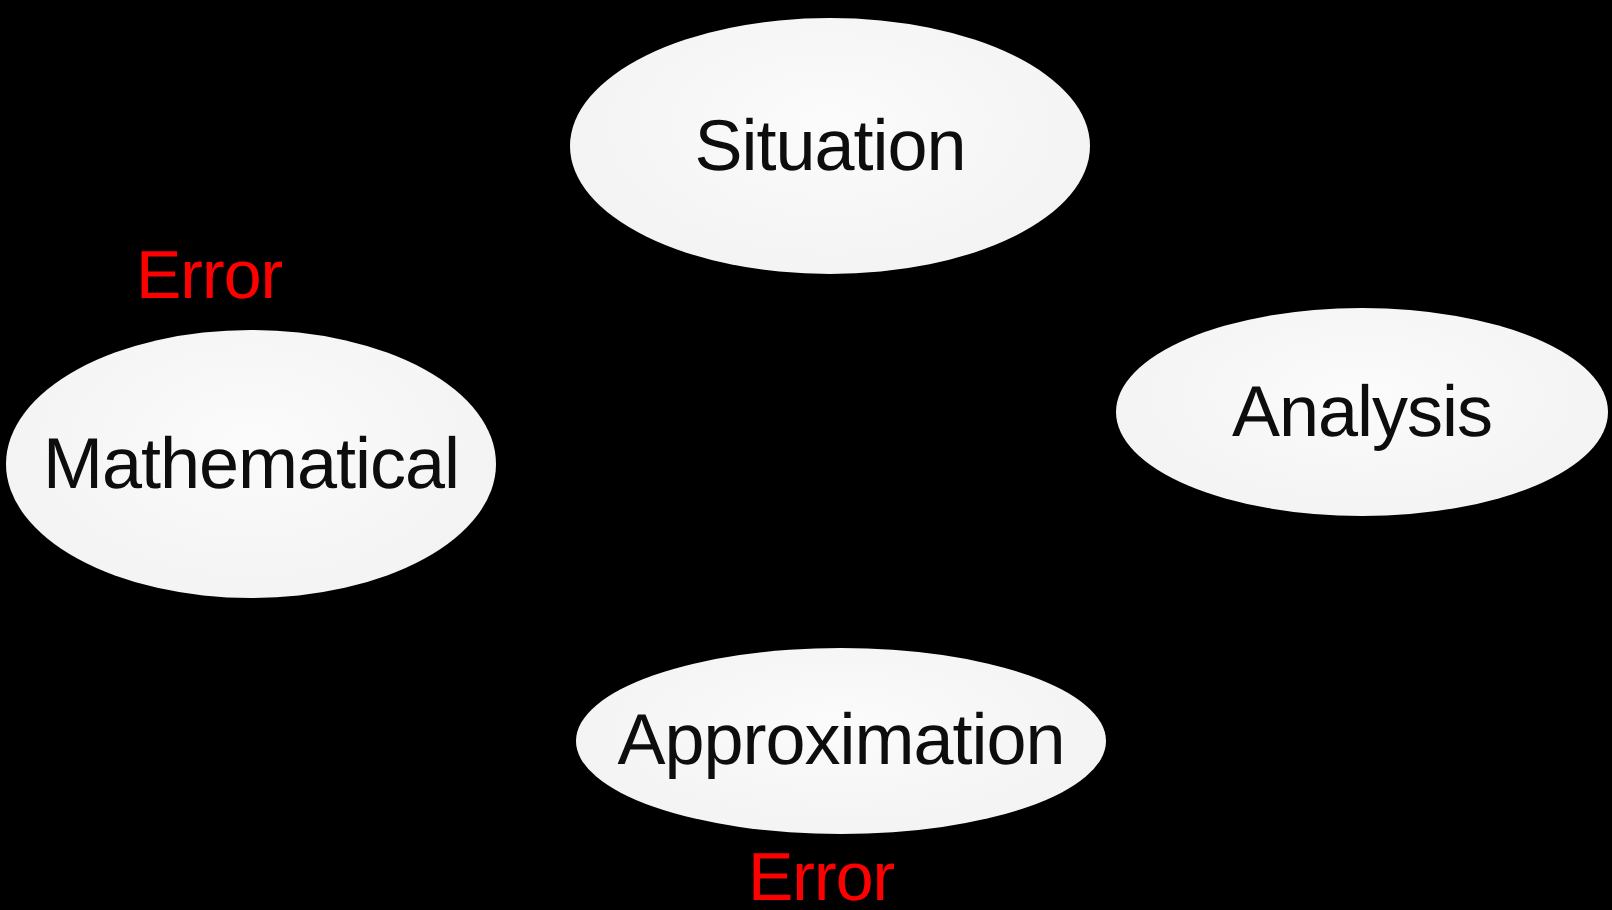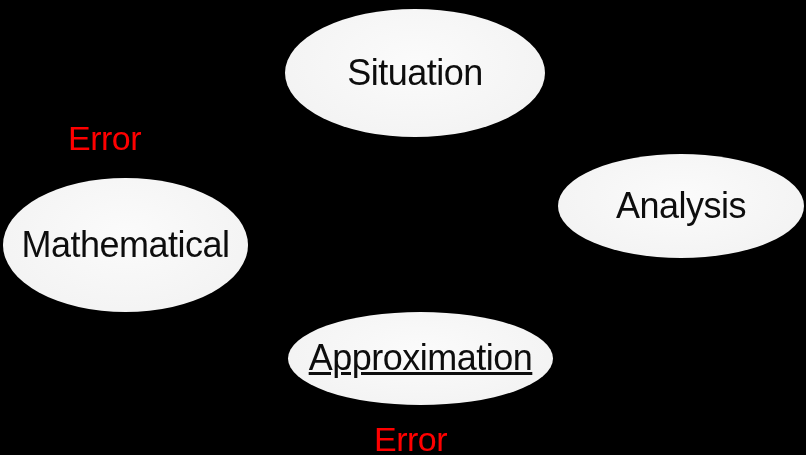--- a/index.html
+++ b/index.html
@@ -30,23 +30,23 @@
     align-items: center;
     justify-content: center;
     text-align: center;
     color: var(--node-text);
     font-size: 36px;
     line-height: 1.12;
     letter-spacing: -0.5px;
   }
   .node span { display: block; }
   #node-physical-situation  { left: 285px; top: 9px;   width: 260px; height: 128px; }
-  #node-mathematical-model  { left: 3px;   top: 178px; width: 245px; height: 134px; }
+  #node-mathematical-model  { left: 3px;   top: 165px; width: 245px; height: 134px; }
   #node-analysis            { left: 558px; top: 154px; width: 246px; height: 104px; }
-  #node-approximation       { left: 288px; top: 312px; width: 265px; height: 93px; text-decoration: underline; }
+  #node-approximation       { left: 288px; top: 324px; width: 265px; height: 93px; }
   .error-label {
     position: absolute;
     color: var(--error-text);
     font-size: 34px;
     line-height: 1;
     letter-spacing: -0.5px;
     white-space: nowrap;
   }
   #error-upper { left: 68px;  top: 121px; }
   #error-lower { left: 374px; top: 422px; }

